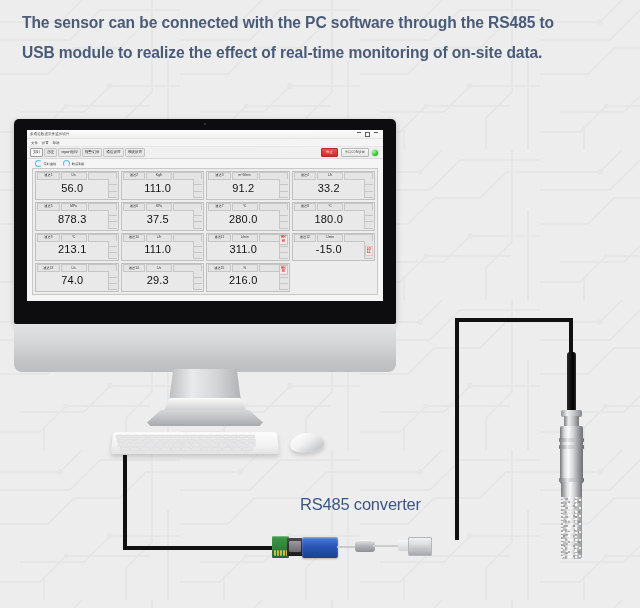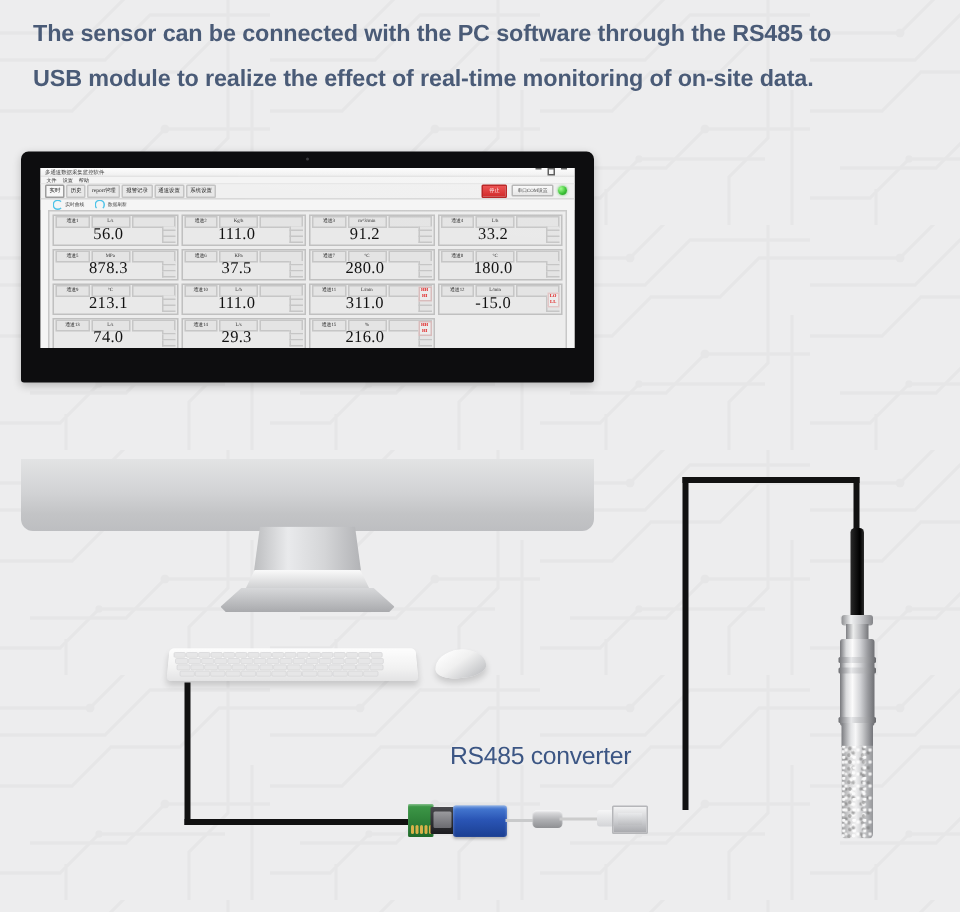--- a/index.html
+++ b/index.html
@@ -13,21 +13,21 @@
   .bg-circuit{position:absolute;inset:0;opacity:.55;pointer-events:none;}
 
   
   .caption{
     position:absolute;left:22px;top:8px;width:600px;
     color:#4a5b77;font-size:15.6px;line-height:30px;font-weight:600;
     letter-spacing:-.1px;
   }
 
   
-  .monitor{position:absolute;left:14px;top:101px;width:382px;height:154px;font-family:Liberation Serif, serif;}
+  .monitor{position:absolute;left:14px;top:119px;width:382px;height:205px;}
   .bezel{
     position:absolute;inset:0;background:#0d0d0f;
     border-radius:5px 5px 2px 2px;
     box-shadow:0 2px 6px rgba(0,0,0,.22);
   }
   .bezel:after{ 
     content:"";position:absolute;left:50%;top:4px;width:2px;height:2px;
     margin-left:-1px;border-radius:50%;background:#3a3a3e;
   }
   .screen{

